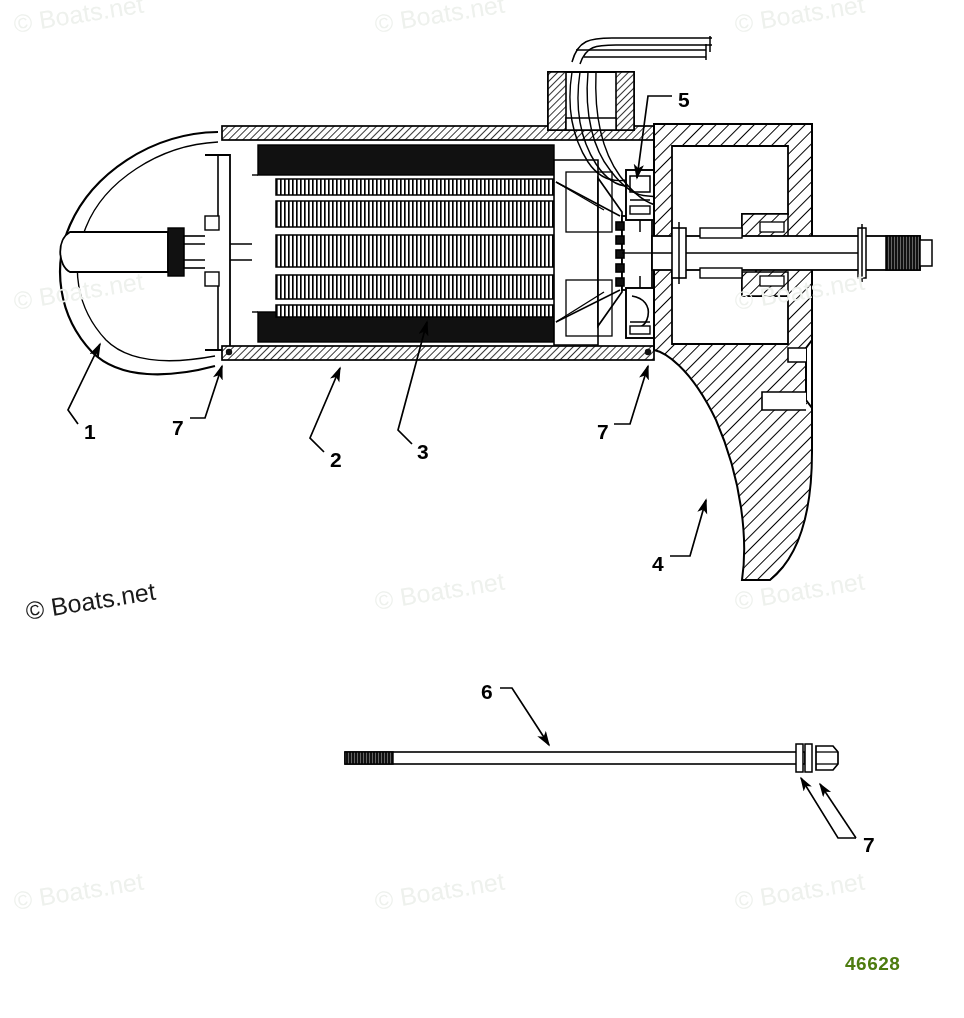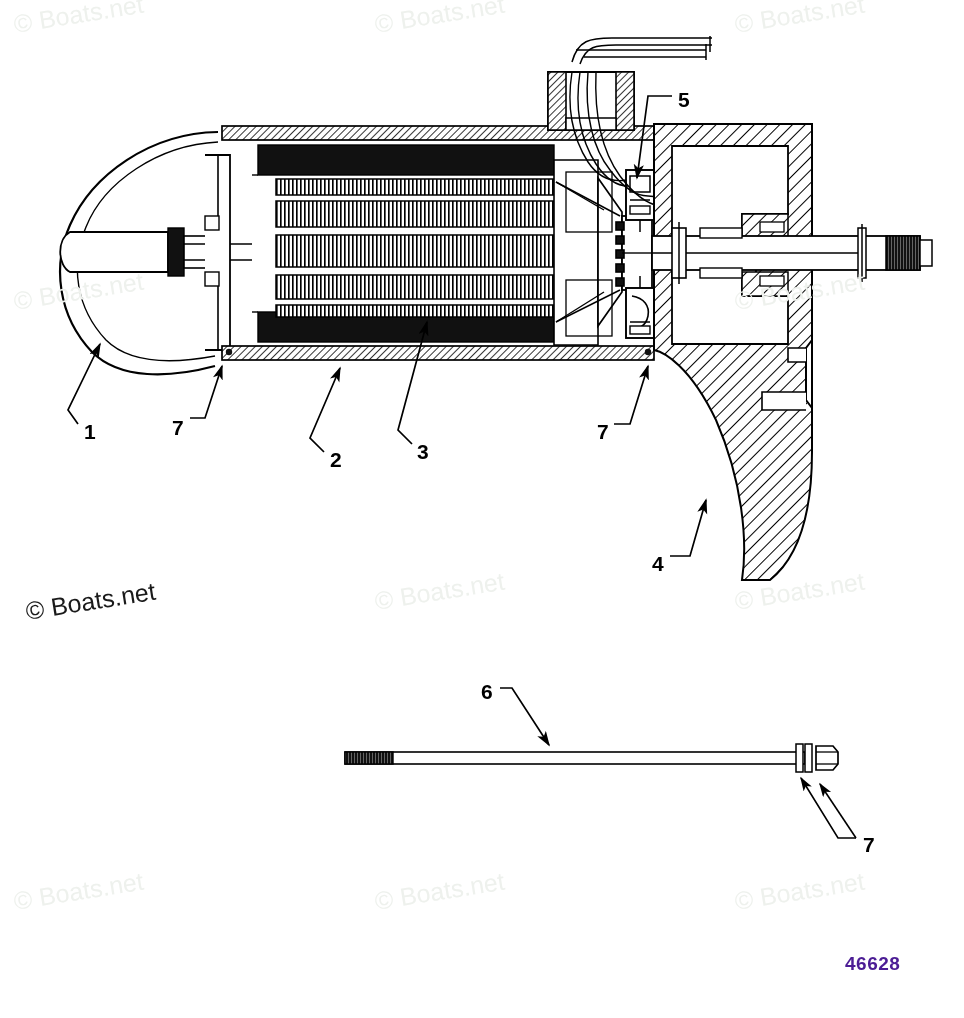--- a/index.html
+++ b/index.html
@@ -47,21 +47,21 @@
     font-size: 21px;
     font-weight: bold;
     color: #000000;
     white-space: nowrap;
   }
   #diagram-id {
     position: absolute;
     font-family: "Liberation Sans", sans-serif;
     font-size: 19px;
     font-weight: bold;
-    color: #4c1d95;
+    color: #4d7c0f;
     letter-spacing: 0.5px;
   }
 </style>
 </head>
 <body>
 
 <div id="page">
 
   <svg id="diagram-svg" viewBox="0 0 964 1018">
     <defs>

